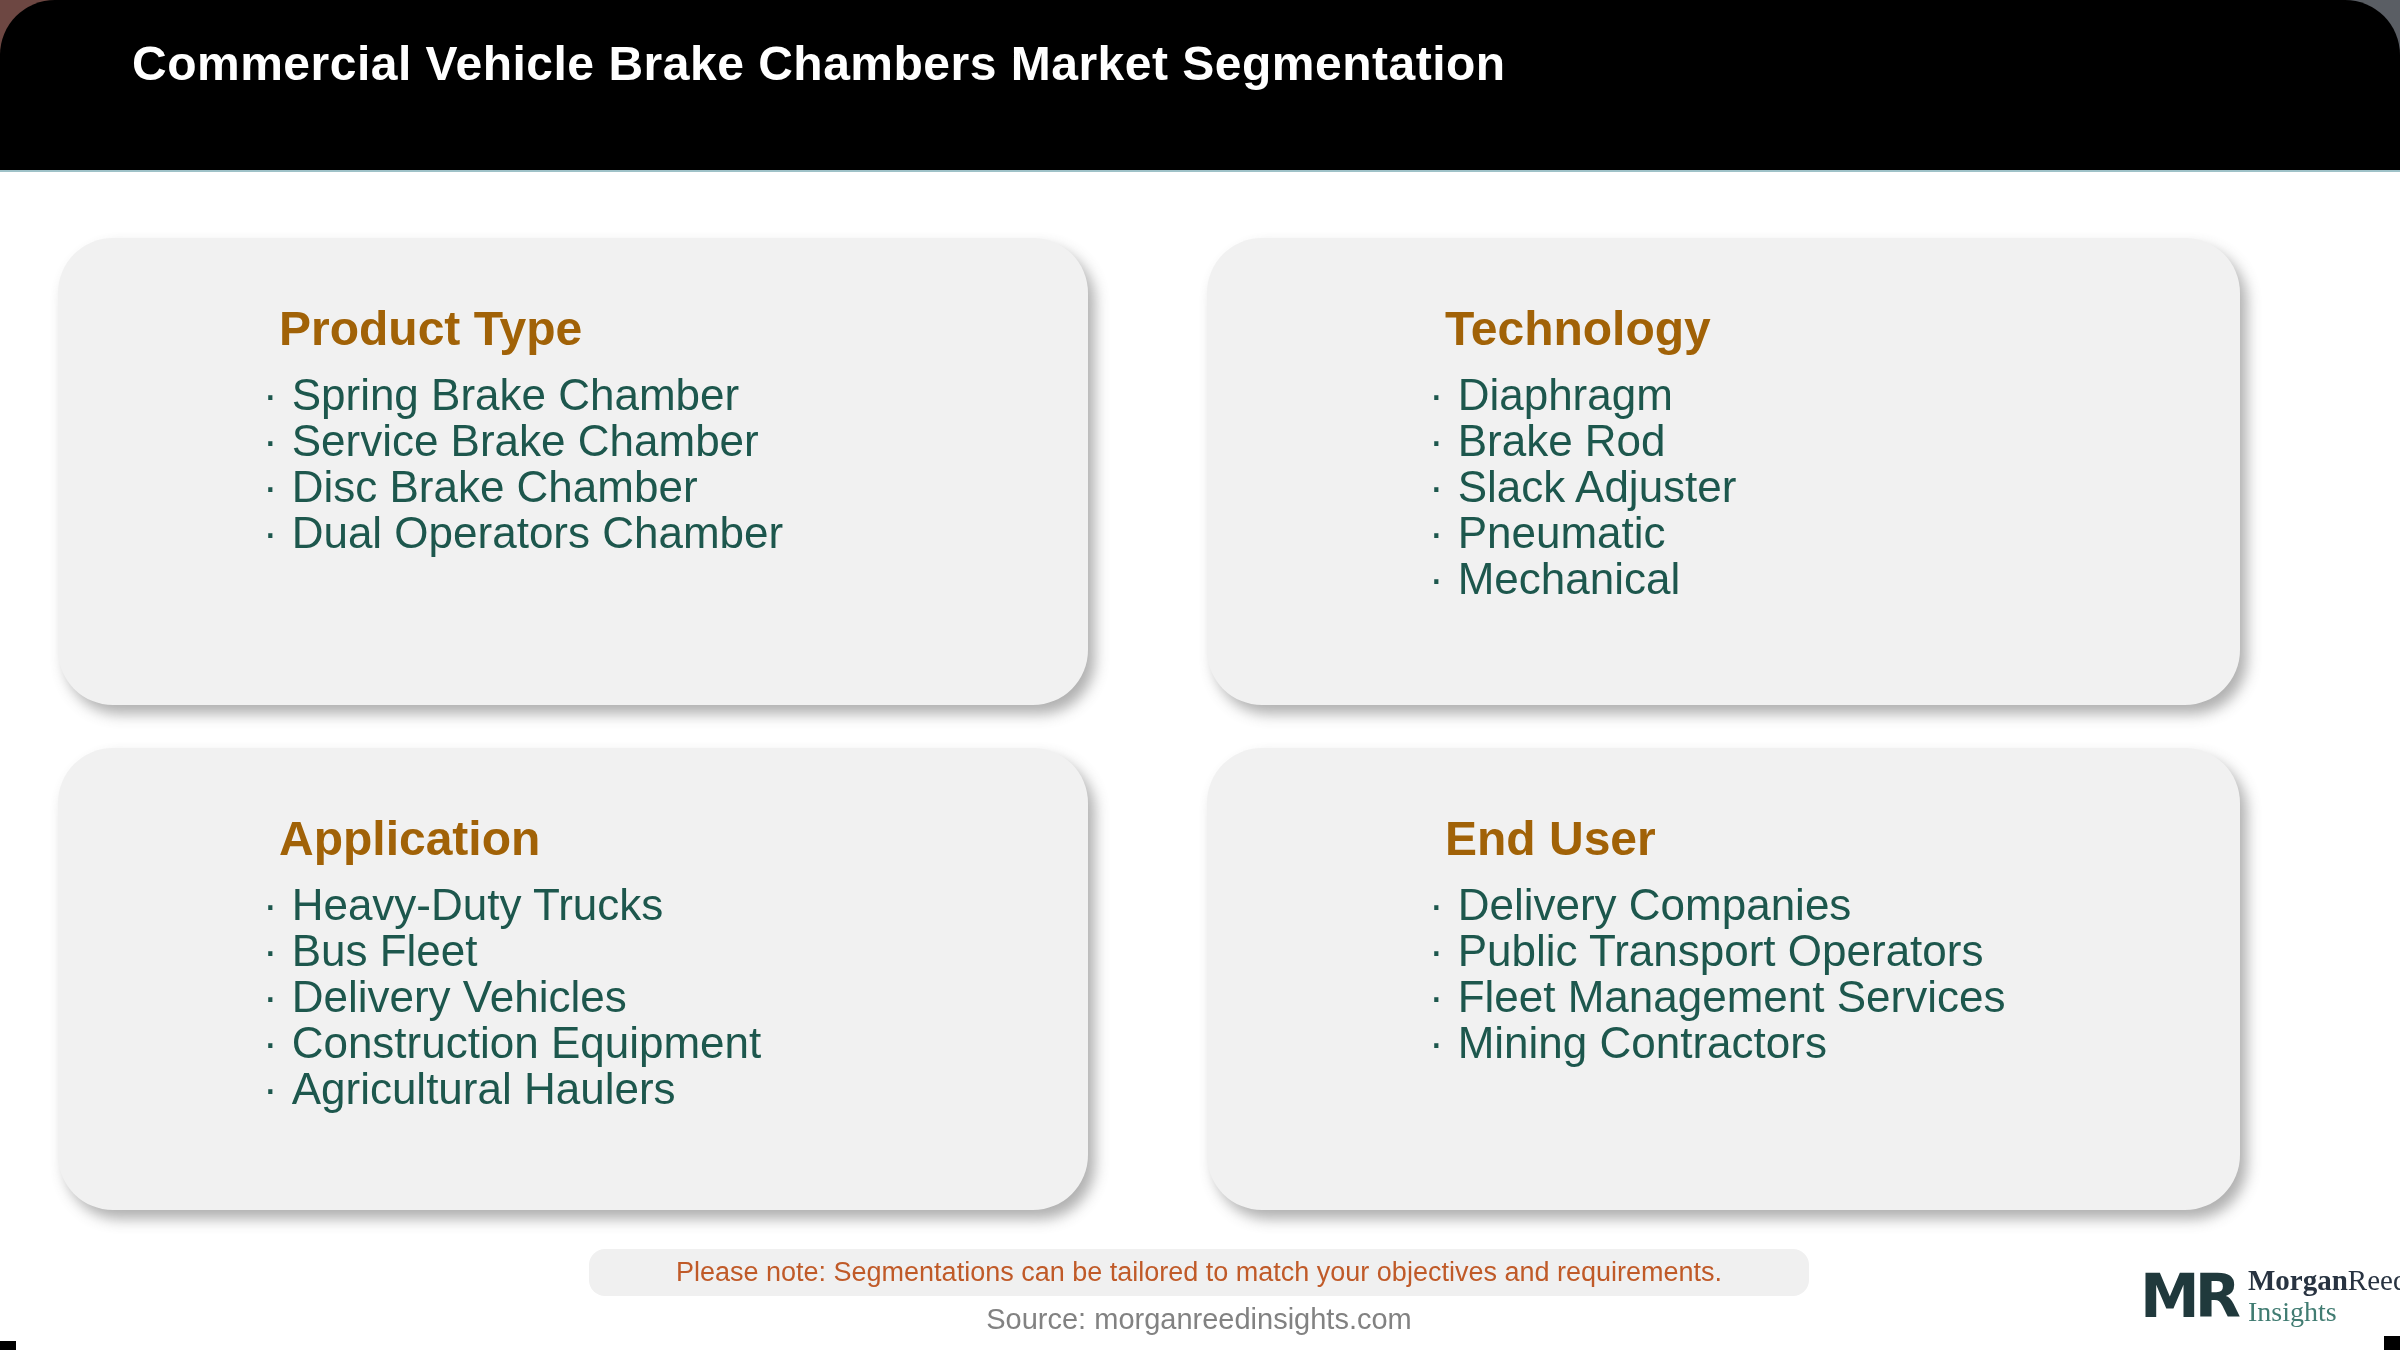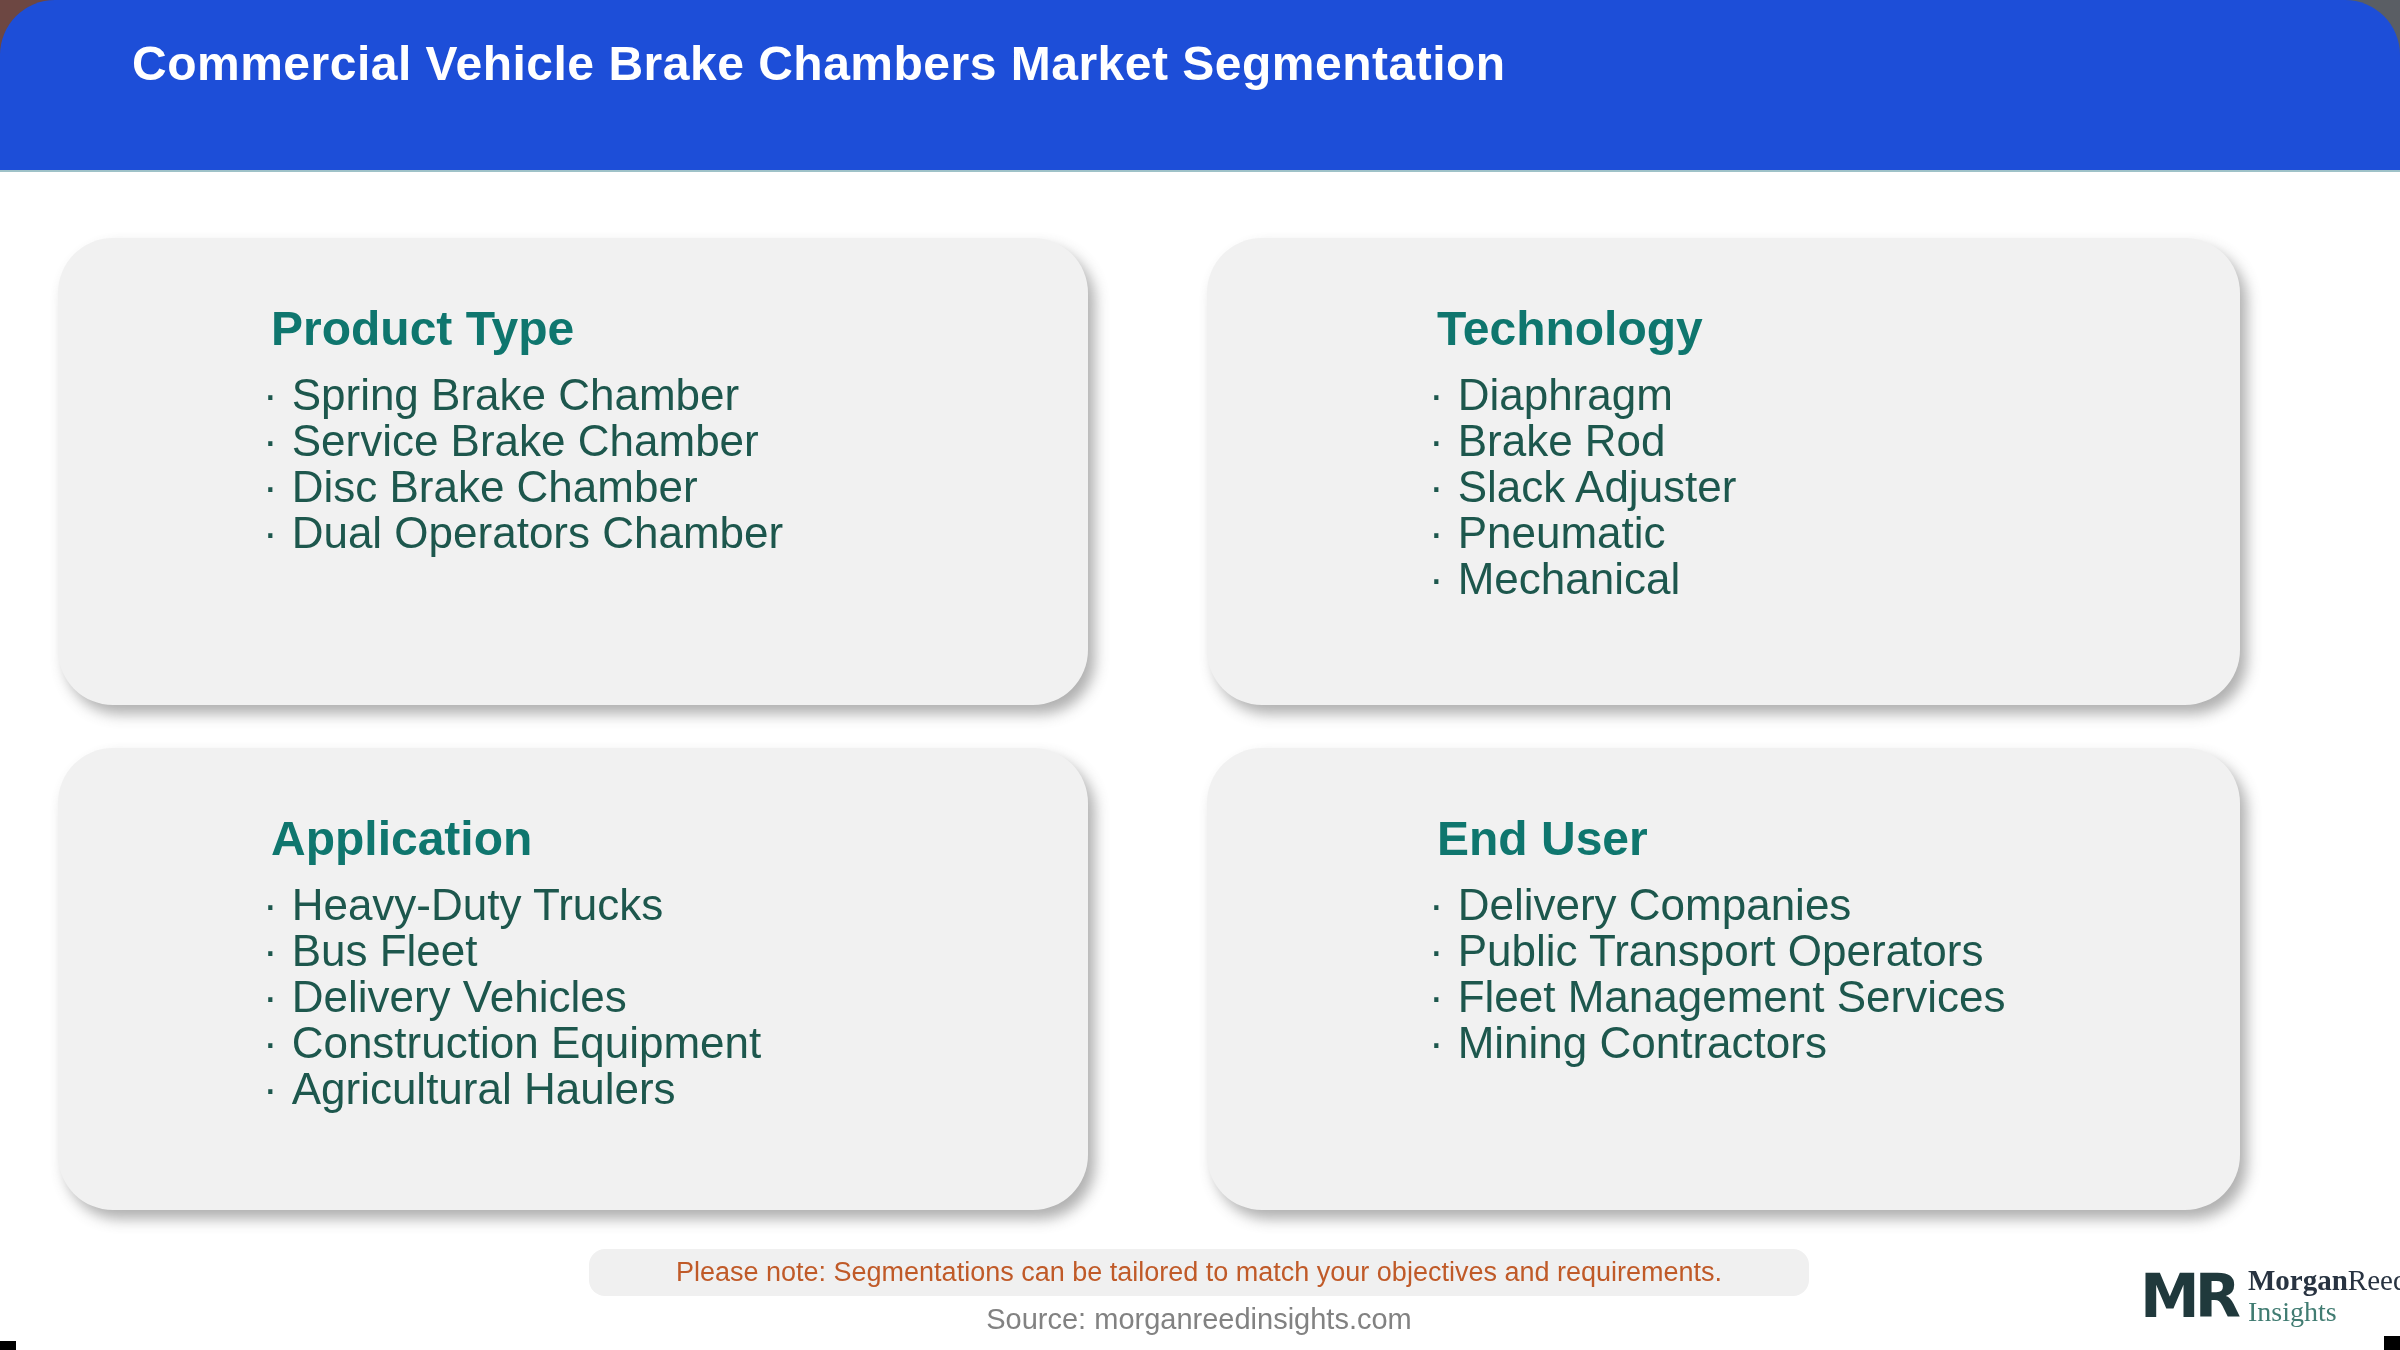--- a/index.html
+++ b/index.html
@@ -15,21 +15,21 @@
   
   .corner-bg { position: absolute; top: 0; width: 70px; height: 70px; }
   .corner-bg.left  { left: 0;  background: #6d4742; }
   .corner-bg.right { right: 0; background: #5a5e64; }
 
   
   .header {
     position: absolute;
     left: 0; top: 0;
     width: 2400px; height: 172px;
-    background: #1d4ed8;
+    background: #000000;
     border-radius: 55px 55px 0 0;
     border-bottom: 2px solid #9fc2c8;
     box-sizing: border-box;
   }
   .header h1 {
     position: absolute;
     left: 132px; top: 36px;
     margin: 0;
     font-size: 48px;
     line-height: 56px;
@@ -48,25 +48,25 @@
     box-sizing: border-box;
     padding: 62px 50px 0 205px;
   }
   .card.right { padding-left: 222px; }
   .card.c1 { left: 58px;   top: 238px; width: 1030px; height: 467px; }
   .card.c2 { left: 1207px; top: 238px; width: 1033px; height: 467px; }
   .card.c3 { left: 58px;   top: 748px; width: 1030px; height: 462px; }
   .card.c4 { left: 1207px; top: 748px; width: 1033px; height: 462px; }
 
   .card h2 {
-    margin: 0 0 14px 8px;
+    margin: 0 0 14px 16px;
     font-size: 48px;
     line-height: 58px;
     font-weight: 700;
-    color: #0f766e;
+    color: #a16207;
   }
   .card ul {
     list-style: none;
     margin: 0; padding: 0;
   }
   .card li {
     font-size: 44px;
     line-height: 46px;
     color: #1d574d;
     white-space: nowrap;

